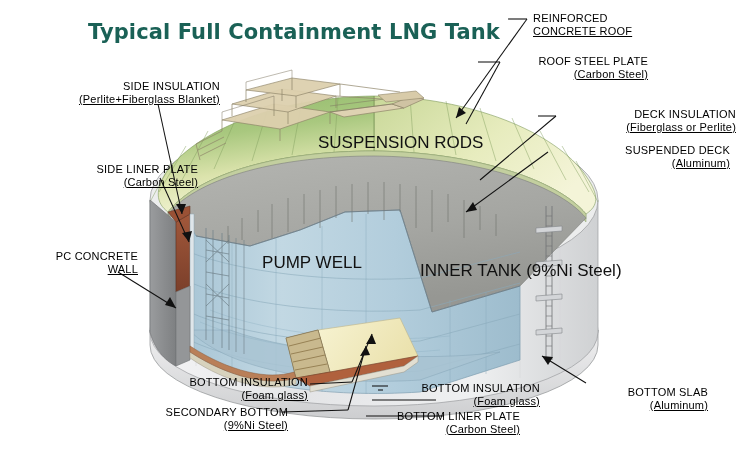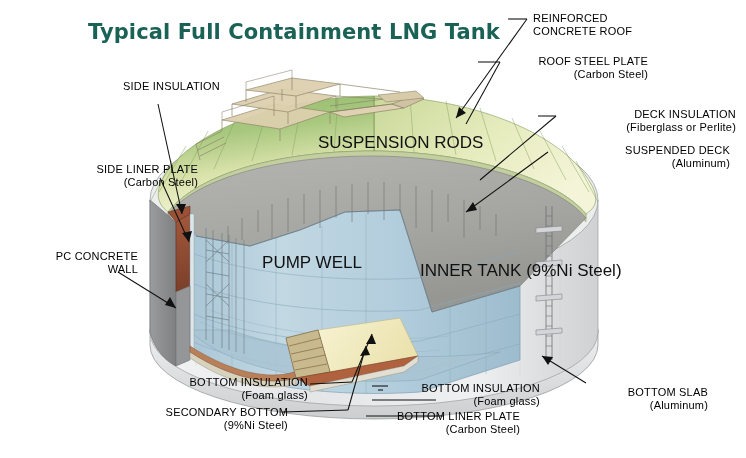--- a/index.html
+++ b/index.html
@@ -2,21 +2,21 @@
 <html><head>
 <meta charset="utf-8">
 <style>
   html,body{margin:0;padding:0;background:#fff;}
   body{width:746px;height:458px;overflow:hidden;
        font-family:"Liberation Sans","DejaVu Sans",sans-serif;}
   #stage{position:relative;width:746px;height:458px;background:#ffffff;}
   #art{position:absolute;left:0;top:0;width:746px;height:458px;}
   .lbl{position:absolute;color:#000;font-size:11px;line-height:12.5px;
        letter-spacing:.2px;white-space:nowrap;}
-  .lbl .l2{display:block;}
+  .lbl .l2{display:block;text-decoration:underline;}
   .c{text-align:right;}
   .l{text-align:left;}
   #title{position:absolute;left:56px;top:20px;font-size:21px;font-weight:bold;
          color:#1a6156;letter-spacing:.1px;white-space:nowrap;
          font-family:"DejaVu Sans","Liberation Sans",sans-serif;margin-left:32px;}
   .inlbl{position:absolute;color:#111;font-size:17px;line-height:13px;
          white-space:nowrap;text-align:center;}
 </style>
 </head>
 <body>
@@ -318,20 +318,21 @@
 
       <path d="M366,416 L444,416"></path>
 
       <path d="M586,383 L542,356"></path>
       <polygon points="542,356 553,357 548,365" fill="#111" stroke="none"></polygon>
     </g>
   </svg>
 
   <div class="lbl c" style="left:30px;top:80px;width:190px;">
     <span class="l1">SIDE INSULATION</span>
+    <span class="l2">(Perlite+Fiberglass Blanket)</span>
   </div>
 
   <div class="lbl c" style="left:28px;top:163px;width:170px;">
     <span class="l1">SIDE  LINER PLATE</span>
     <span class="l2">(Carbon Steel)</span>
   </div>
 
   <div class="lbl c" style="left:18px;top:250px;width:120px;">
     <span class="l1">PC CONCRETE</span>
     <span class="l2">WALL</span>

